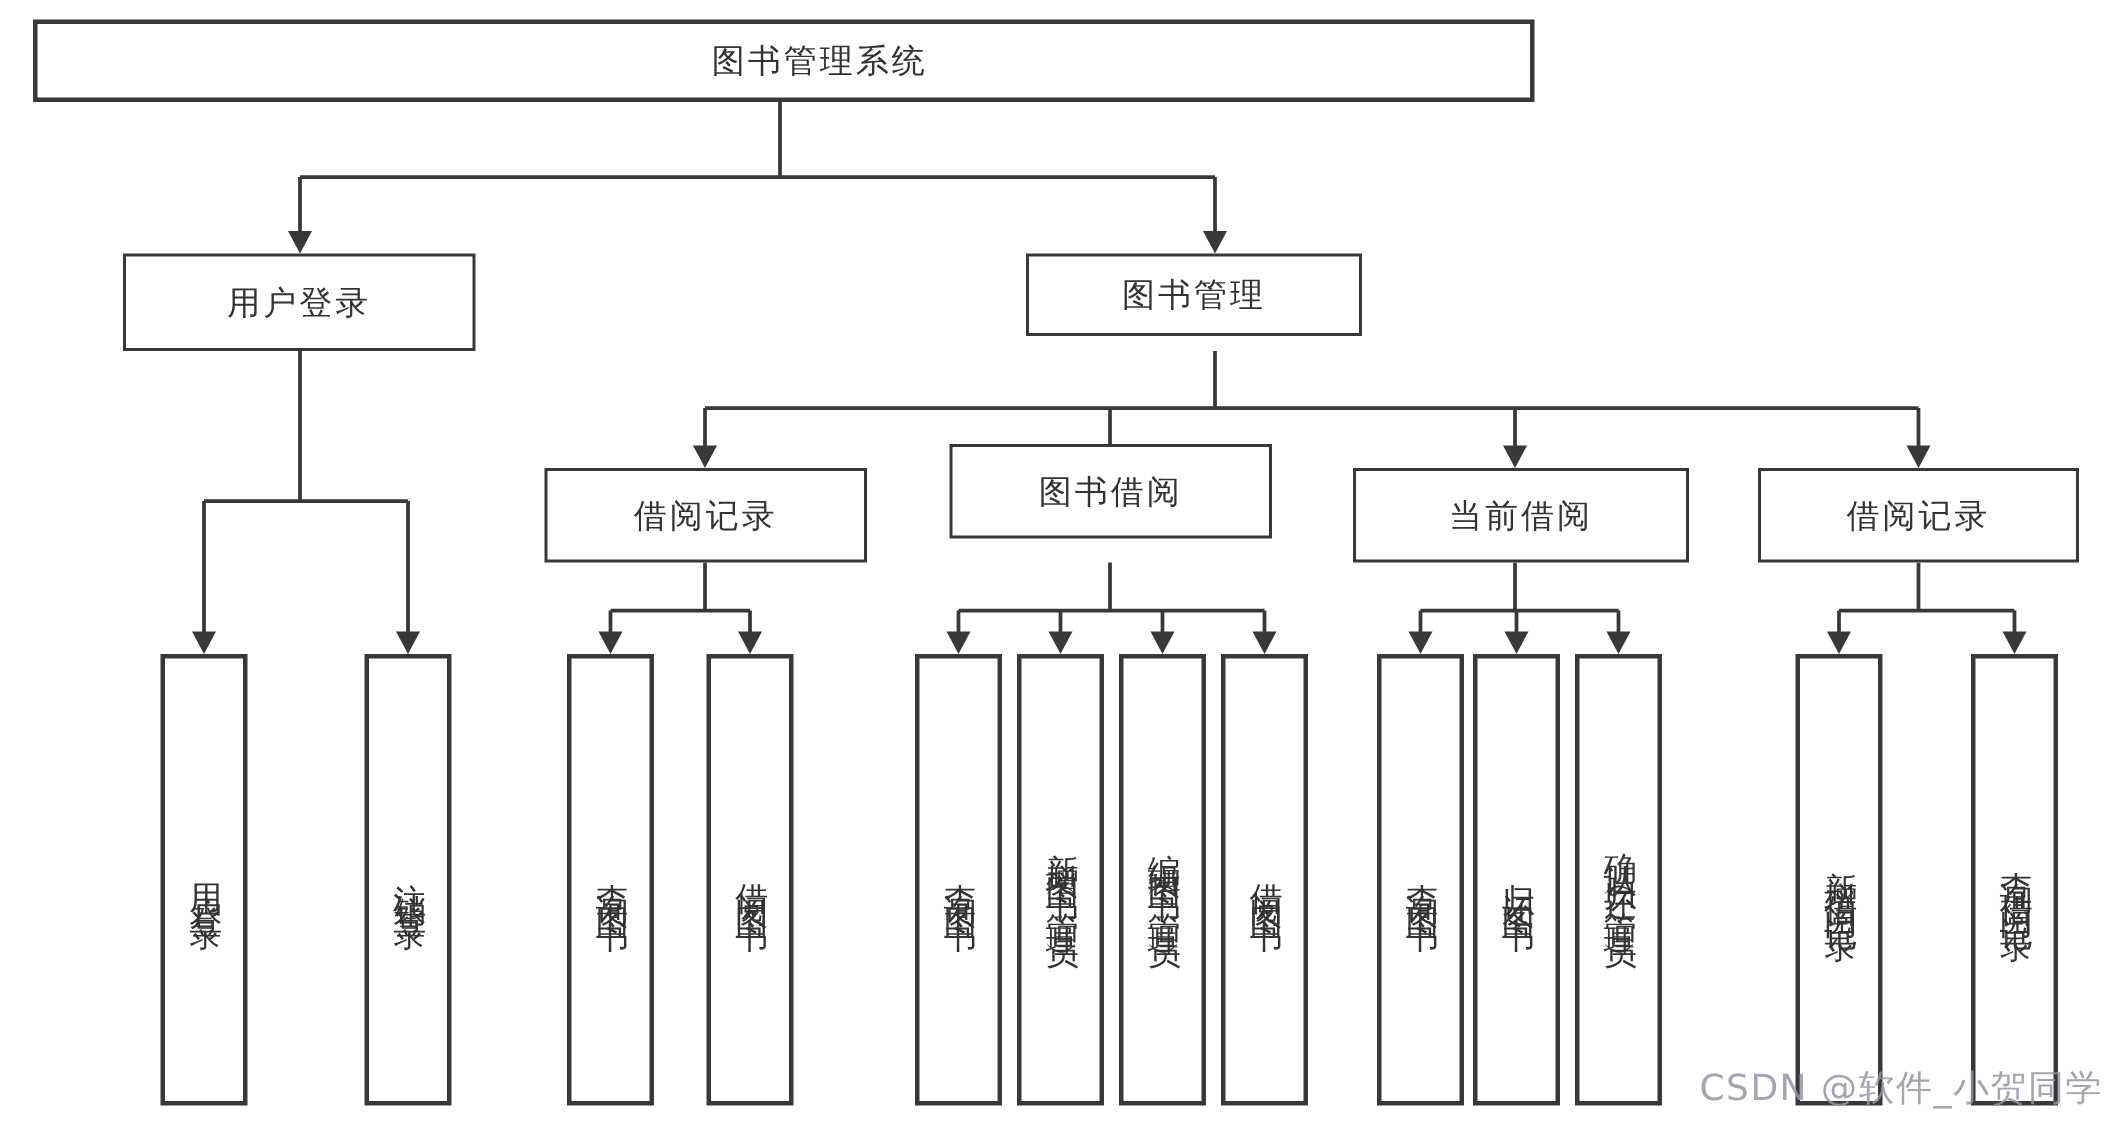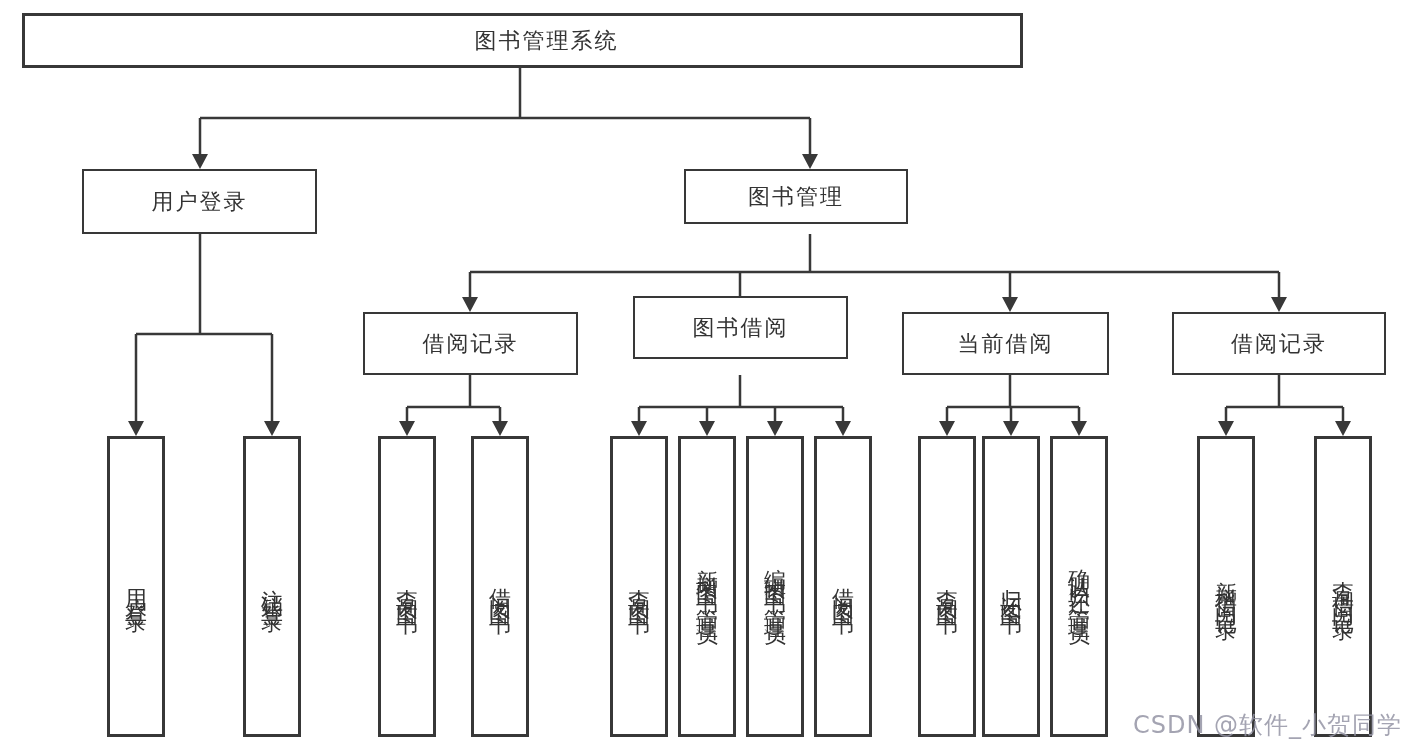--- a/index.html
+++ b/index.html
@@ -104,21 +104,21 @@
   <div class="box" style="left:684px; top:169px; width:224px; height:55px;">
     <span class="h-label">图书管理</span>
   </div>
 
   <div class="box" style="left:363px; top:312px; width:215px; height:63px;">
     <span class="h-label">借阅记录</span>
   </div>
   <div class="box" style="left:633px; top:296px; width:215px; height:63px;">
     <span class="h-label">图书借阅</span>
   </div>
-  <div class="box" style="left:902px; top:312px; width:207px; height:63px;">
+  <div class="box" style="left:902px; top:312px; width:224px; height:63px;">
     <span class="h-label">当前借阅</span>
   </div>
   <div class="box" style="left:1172px; top:312px; width:214px; height:63px;">
     <span class="h-label">借阅记录</span>
   </div>
 
   <div class="box leaf" style="left:107px; top:436px; width:58px; height:301px;">
     <span class="leaf-label">用户登录</span>
   </div>
   <div class="box leaf" style="left:243px; top:436px; width:58px; height:301px;">

